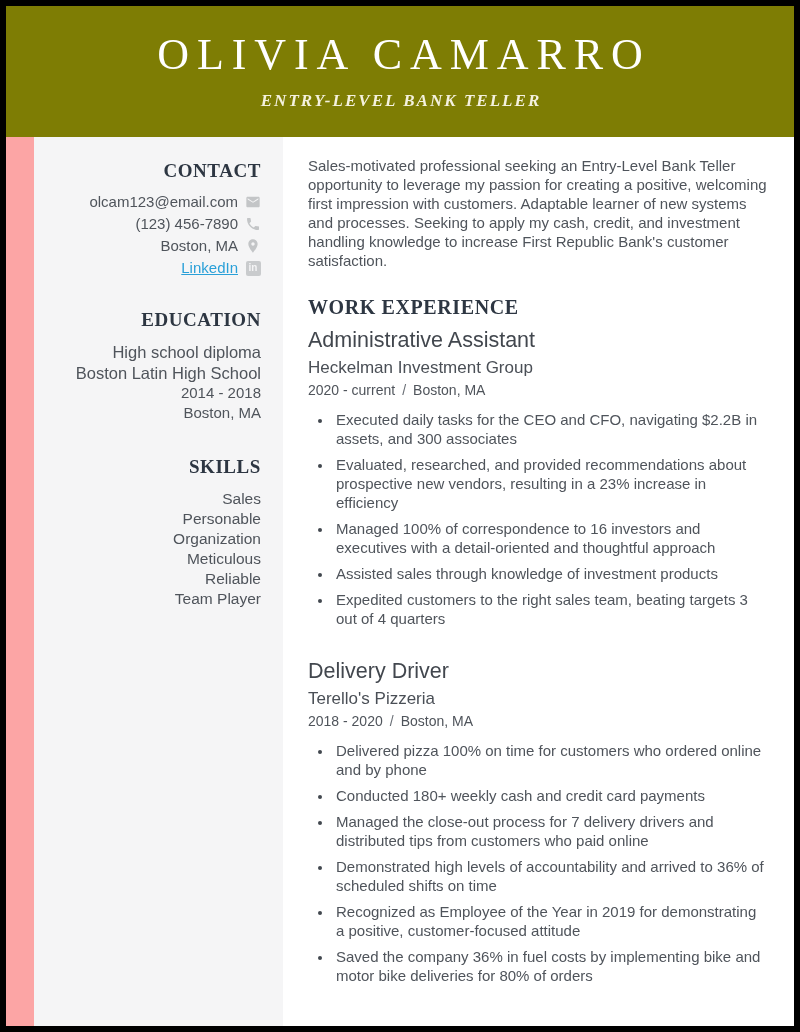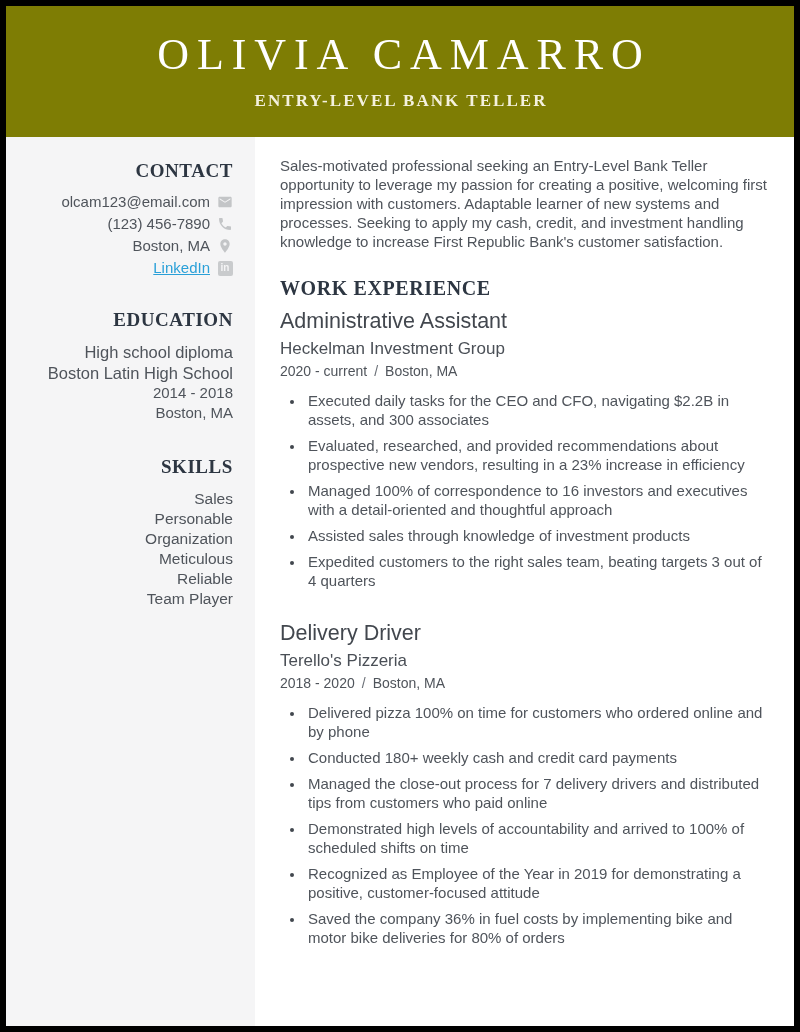--- a/index.html
+++ b/index.html
@@ -26,28 +26,29 @@
   .name {
     font-family: "Liberation Serif", "DejaVu Serif", serif;
     font-size: 44px; font-weight: 400;
     color: #ffffff;
     letter-spacing: 0.18em;
     text-indent: 0.18em;
     line-height: 1.05;
   }
   .job-headline {
     font-family: "Liberation Serif", "DejaVu Serif", serif;
+    font-style: italic;
     font-size: 17px; font-weight: 600;
     color: #f4f1de;
     letter-spacing: 0.12em;
     text-indent: 0.12em;
     margin-top: 13px;
   }
   
-  .body-row { flex: 1; display: flex; min-height: 0; }
+  .body-row { flex: 1; display: flex; min-height: 0; margin-left: 28px; }
   .sidebar {
     width: 249px; flex: 0 0 249px;
     background: #f5f5f6;
     padding: 23px 22px 20px 10px;
     text-align: right;
     color: #4f545b;
   }
   .main {
     flex: 1;
     background: #ffffff;
@@ -211,21 +212,21 @@
       <div class="job">
         <div class="job-title">Delivery Driver</div>
         <div class="job-company">Terello's Pizzeria</div>
         <div class="job-dateline">
           <span>2018 - 2020</span><span class="sep">/</span><span>Boston, MA</span>
         </div>
         <ul class="job-bullets">
           <li>Delivered pizza 100% on time for customers who ordered online and by phone</li>
           <li>Conducted 180+ weekly cash and credit card payments</li>
           <li>Managed the close-out process for 7 delivery drivers and distributed tips from customers who paid online</li>
-          <li>Demonstrated high levels of accountability and arrived to 100% of scheduled shifts on time</li>
+          <li>Demonstrated high levels of accountability and arrived to 36% of scheduled shifts on time</li>
           <li>Recognized as Employee of the Year in 2019 for demonstrating a positive, customer-focused attitude</li>
           <li>Saved the company 36% in fuel costs by implementing bike and motor bike deliveries for 80% of orders</li>
         </ul>
       </div>
 
     </div>
   </div>
 </div>
 
 </body></html>

